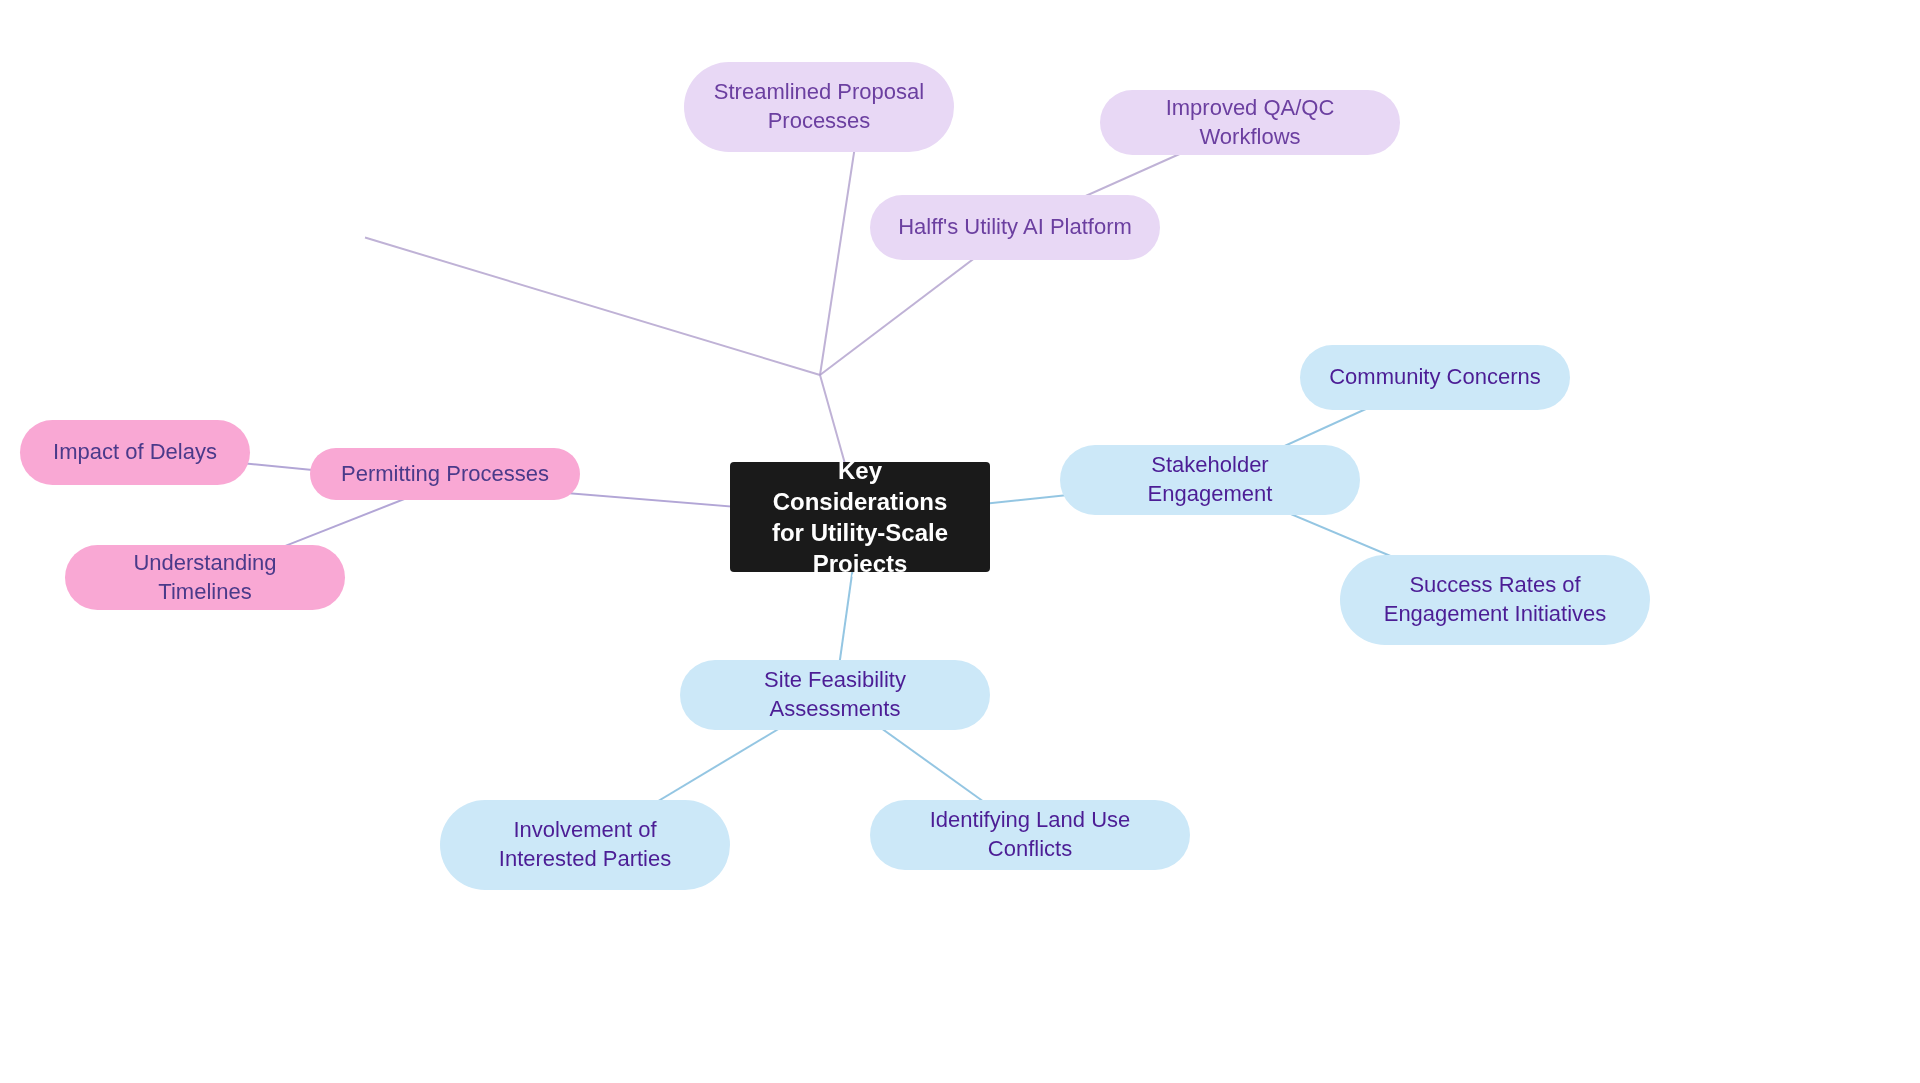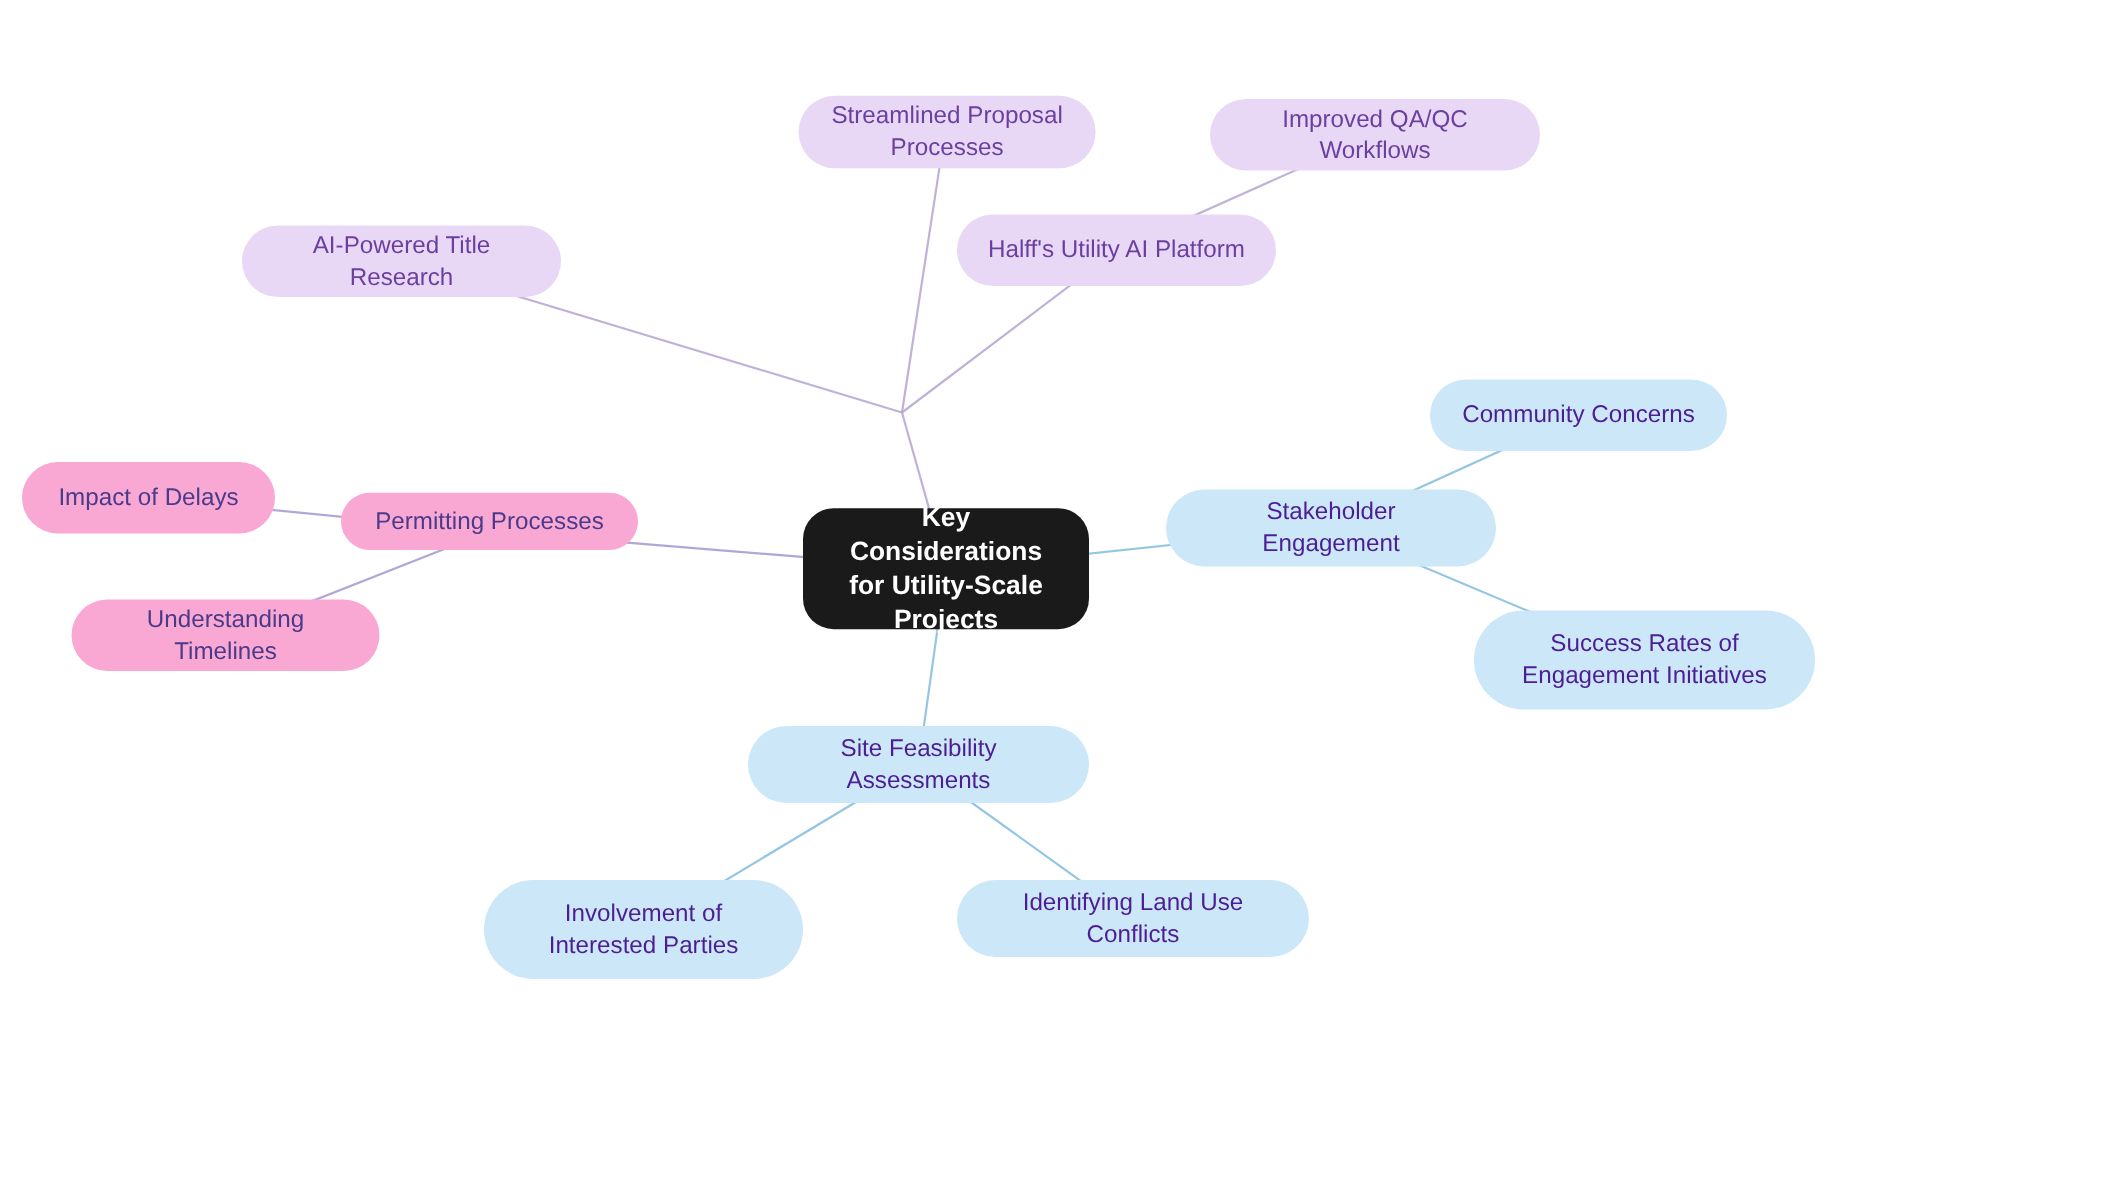--- a/index.html
+++ b/index.html
@@ -33,21 +33,21 @@
       font-size: 22px;
       line-height: 1.3;
       padding: 18px 28px;
       cursor: default;
     }
     .node-center {
       background: #1a1a1a;
       color: #ffffff;
       font-size: 24px;
       font-weight: 600;
-      border-radius: 28px;
+      border-radius: 4px;
       width: 260px;
       height: 110px;
       padding: 20px 24px;
     }
     .node-purple {
       background: #e8d8f5;
       color: #6b3fa0;
       border: none;
     }
     .node-blue {
@@ -76,25 +76,24 @@
       <line x1="445" y1="483" x2="205" y2="577.5" stroke="#a090cc" stroke-width="2" opacity="0.8"></line>
       <line x1="860" y1="517" x2="1210" y2="480" stroke="#7ab8dc" stroke-width="2" opacity="0.8"></line>
       <line x1="1210" y1="480" x2="1435" y2="377.5" stroke="#7ab8dc" stroke-width="2" opacity="0.8"></line>
       <line x1="1210" y1="480" x2="1495" y2="600" stroke="#7ab8dc" stroke-width="2" opacity="0.8"></line>
       <line x1="860" y1="517" x2="835" y2="695" stroke="#7ab8dc" stroke-width="2" opacity="0.8"></line>
       <line x1="835" y1="695" x2="585" y2="845" stroke="#7ab8dc" stroke-width="2" opacity="0.8"></line>
       <line x1="835" y1="695" x2="1030" y2="835" stroke="#7ab8dc" stroke-width="2" opacity="0.8"></line>
     </svg>
 <div class="node node-center" style="left: 730px; top: 462px; width: 260px; height: 110px;">Key Considerations for
 Utility-Scale Projects</div>
-    <div class="node node-purple" style="left: 726px; top: 62px; width: 270px; height: 66px; margin-top: 25px;">Streamlined Proposal
+    <div class="node node-purple" style="left: 684px; top: 62px; width: 270px; height: 90px;">Streamlined Proposal
 Processes</div>
     <div class="node node-purple" style="left: 870px; top: 195px; width: 290px; height: 65px;">Halff's Utility AI Platform</div>
     <div class="node node-purple" style="left: 1100px; top: 90px; width: 300px; height: 65px;">Improved QA/QC Workflows</div>
-    <div class="node node-purple" style="left: 220px; top: 205px; width: 290px; height: 65px;">AI-Powered Title Research</div>
     <div class="node node-lavender" style="left: 310px; top: 448px; width: 270px; height: 52px;">Permitting Processes</div>
     <div class="node node-lavender" style="left: 20px; top: 420px; width: 230px; height: 65px;">Impact of Delays</div>
     <div class="node node-lavender" style="left: 65px; top: 545px; width: 280px; height: 65px;">Understanding Timelines</div>
     <div class="node node-blue" style="left: 1060px; top: 445px; width: 300px; height: 70px;">Stakeholder Engagement</div>
     <div class="node node-blue" style="left: 1300px; top: 345px; width: 270px; height: 65px;">Community Concerns</div>
     <div class="node node-blue" style="left: 1340px; top: 555px; width: 310px; height: 90px;">Success Rates of Engagement
 Initiatives</div>
     <div class="node node-blue" style="left: 680px; top: 660px; width: 310px; height: 70px;">Site Feasibility Assessments</div>
     <div class="node node-blue" style="left: 440px; top: 800px; width: 290px; height: 90px;">Involvement of Interested
 Parties</div>

